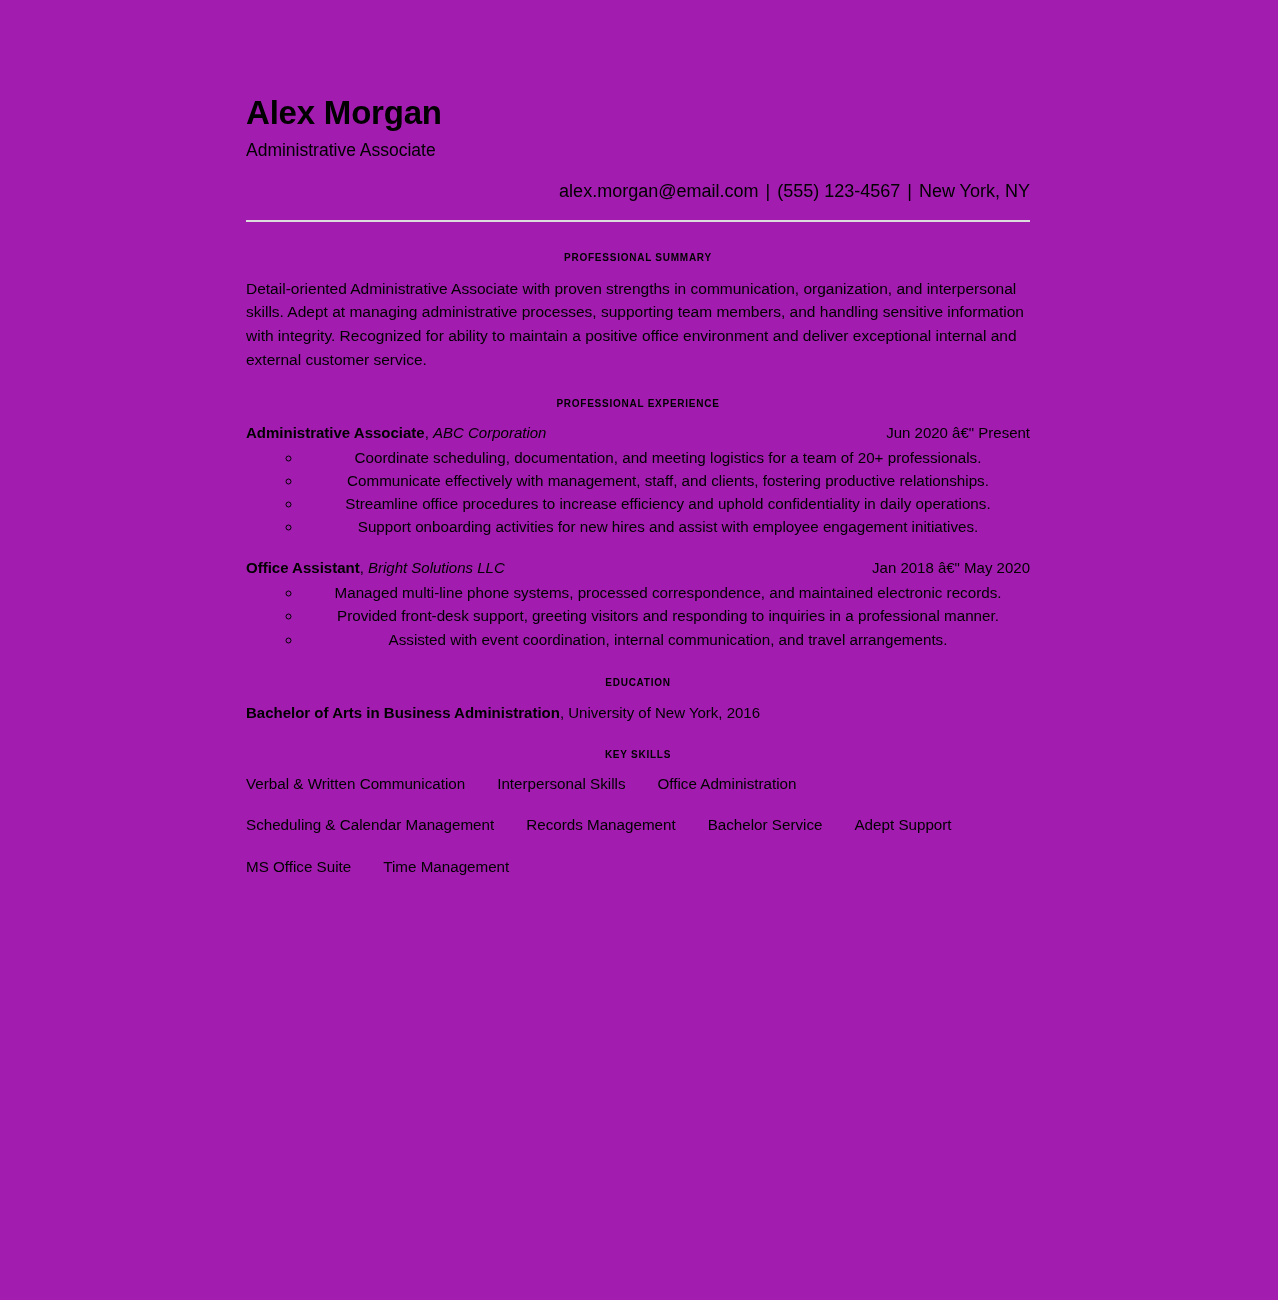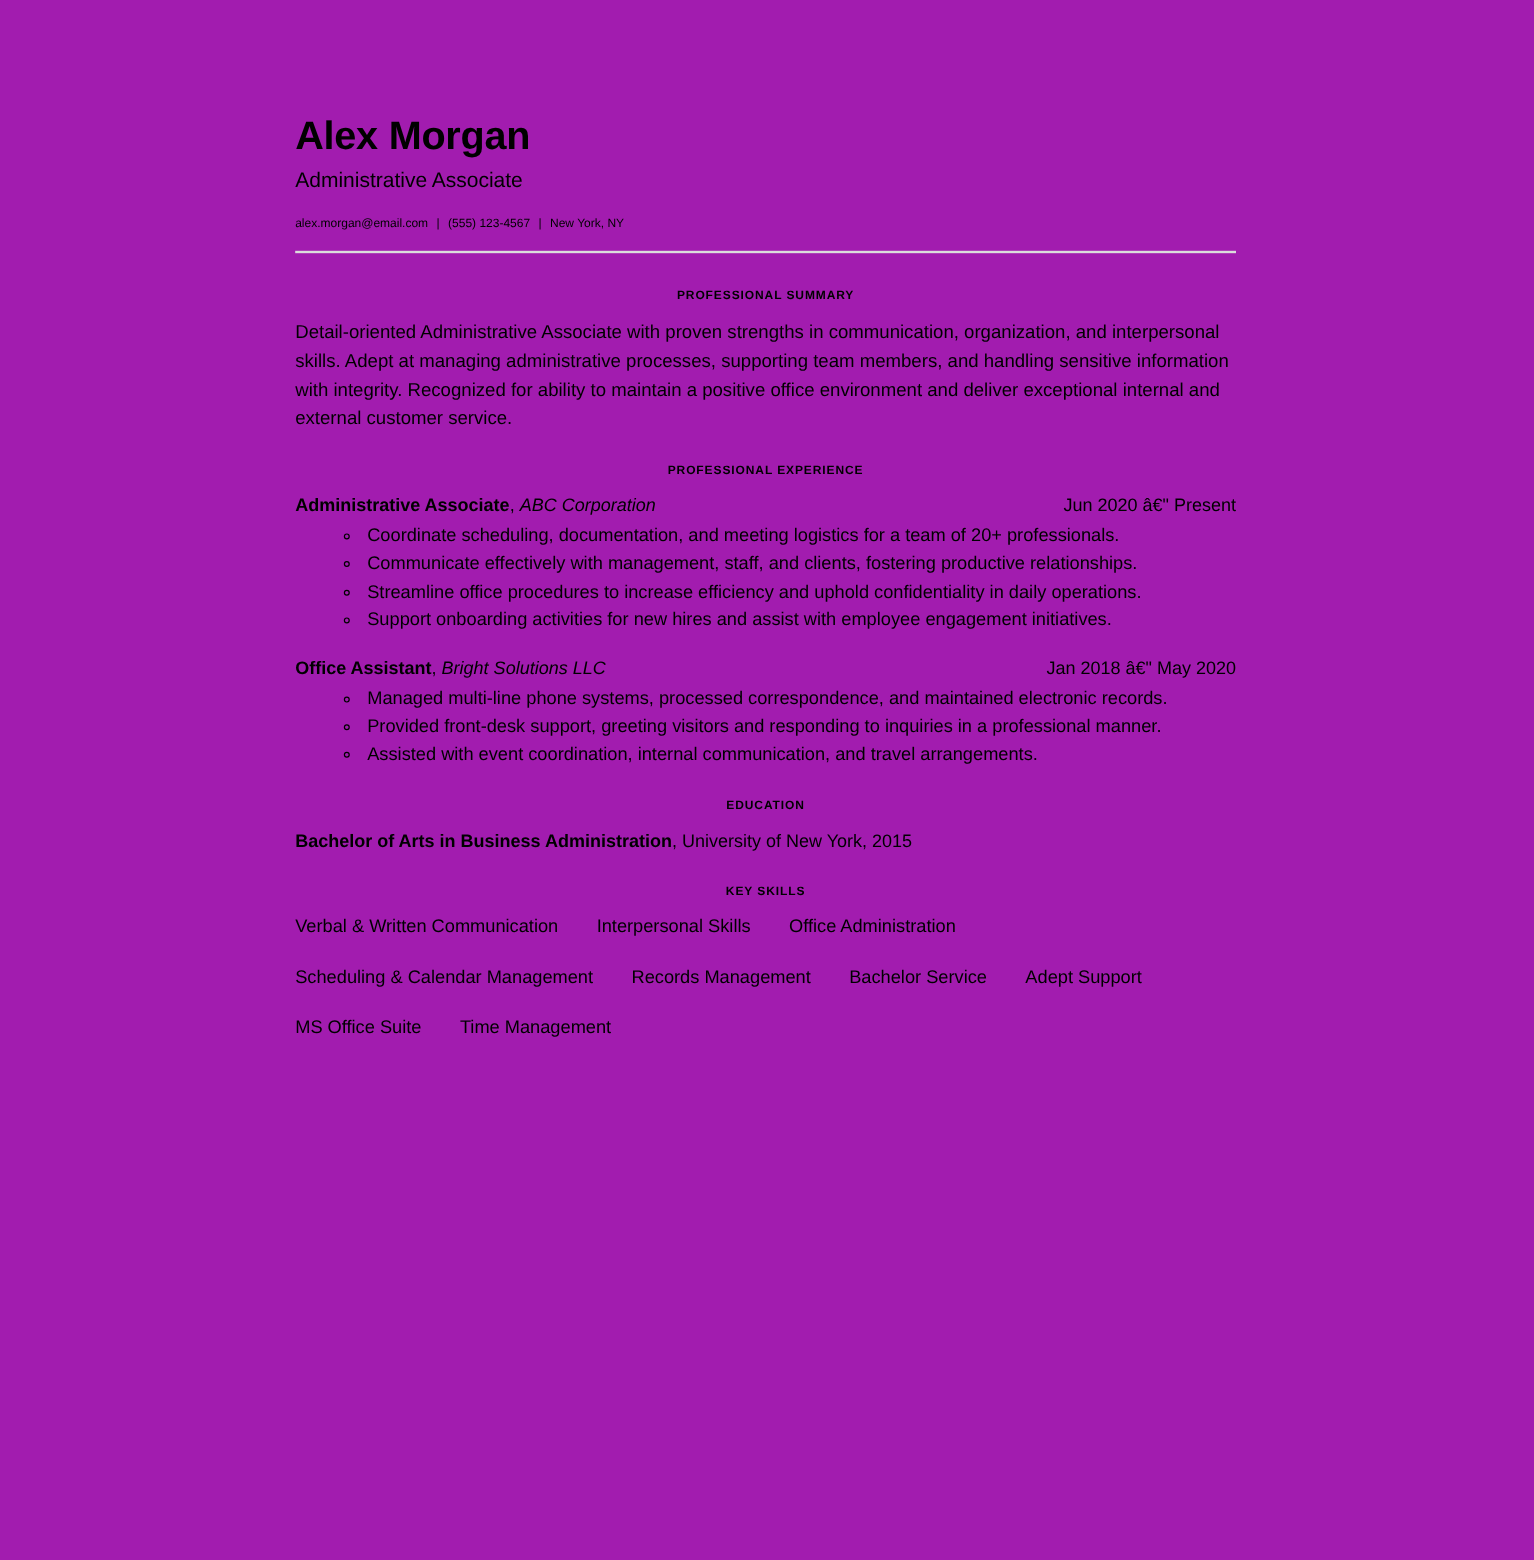--- a/index.html
+++ b/index.html
@@ -33,24 +33,25 @@
     margin: 0 0 9px 0;
     letter-spacing: -0.2px;
   }
   .subtitle {
     font-size: 17.5px;
     font-weight: normal;
     line-height: 1.2;
     margin: 0 0 19px 0;
   }
   .contact {
-    font-size: 10px;
+    font-size: 18px;
     line-height: 1.3;
     margin: 0 0 16px 0;
     white-space: nowrap;
+    text-align: right;
   }
   .contact .sep {
     display: inline-block;
     padding: 0 7px;
   }
   .rule {
     border: 0;
     border-top: 2px solid #dcdcdc;
     margin: 0 0 30px 0;
     width: 100%;
@@ -101,20 +102,21 @@
   .job-dates {
     font-weight: normal;
     white-space: nowrap;
     padding-left: 18px;
     text-align: right;
   }
   ul.bullets {
     margin: 0;
     padding: 0 0 0 56px;
     list-style-type: circle;
+    text-align: center;
   }
   ul.bullets li {
     font-size: 15.2px;
     line-height: 1.52;
     padding-left: 4px;
   }
 
   
   .edu-line {
     font-size: 15px;
@@ -188,21 +190,21 @@
               <li>Provided front-desk support, greeting visitors and responding to inquiries in a professional manner.</li>
               <li>Assisted with event coordination, internal communication, and travel arrangements.</li>
             </ul>
           </div>
         </div>
     </div>
 
     <div class="section">
       <div class="section-title">EDUCATION</div>
       <div id="education-list">
-          <p class="edu-line"><span class="edu-degree">Bachelor of Arts in Business Administration</span><span class="edu-rest">, University of New York, 2015</span></p>
+          <p class="edu-line"><span class="edu-degree">Bachelor of Arts in Business Administration</span><span class="edu-rest">, University of New York, 2016</span></p>
         </div>
     </div>
 
     <div class="section">
       <div class="section-title">KEY SKILLS</div>
       <div class="skills" id="skills-list">
           <span class="skill">Verbal &amp; Written Communication</span>
           <span class="skill">Interpersonal Skills</span>
           <span class="skill">Office Administration</span>
           <span class="skill">Scheduling &amp; Calendar Management</span>

